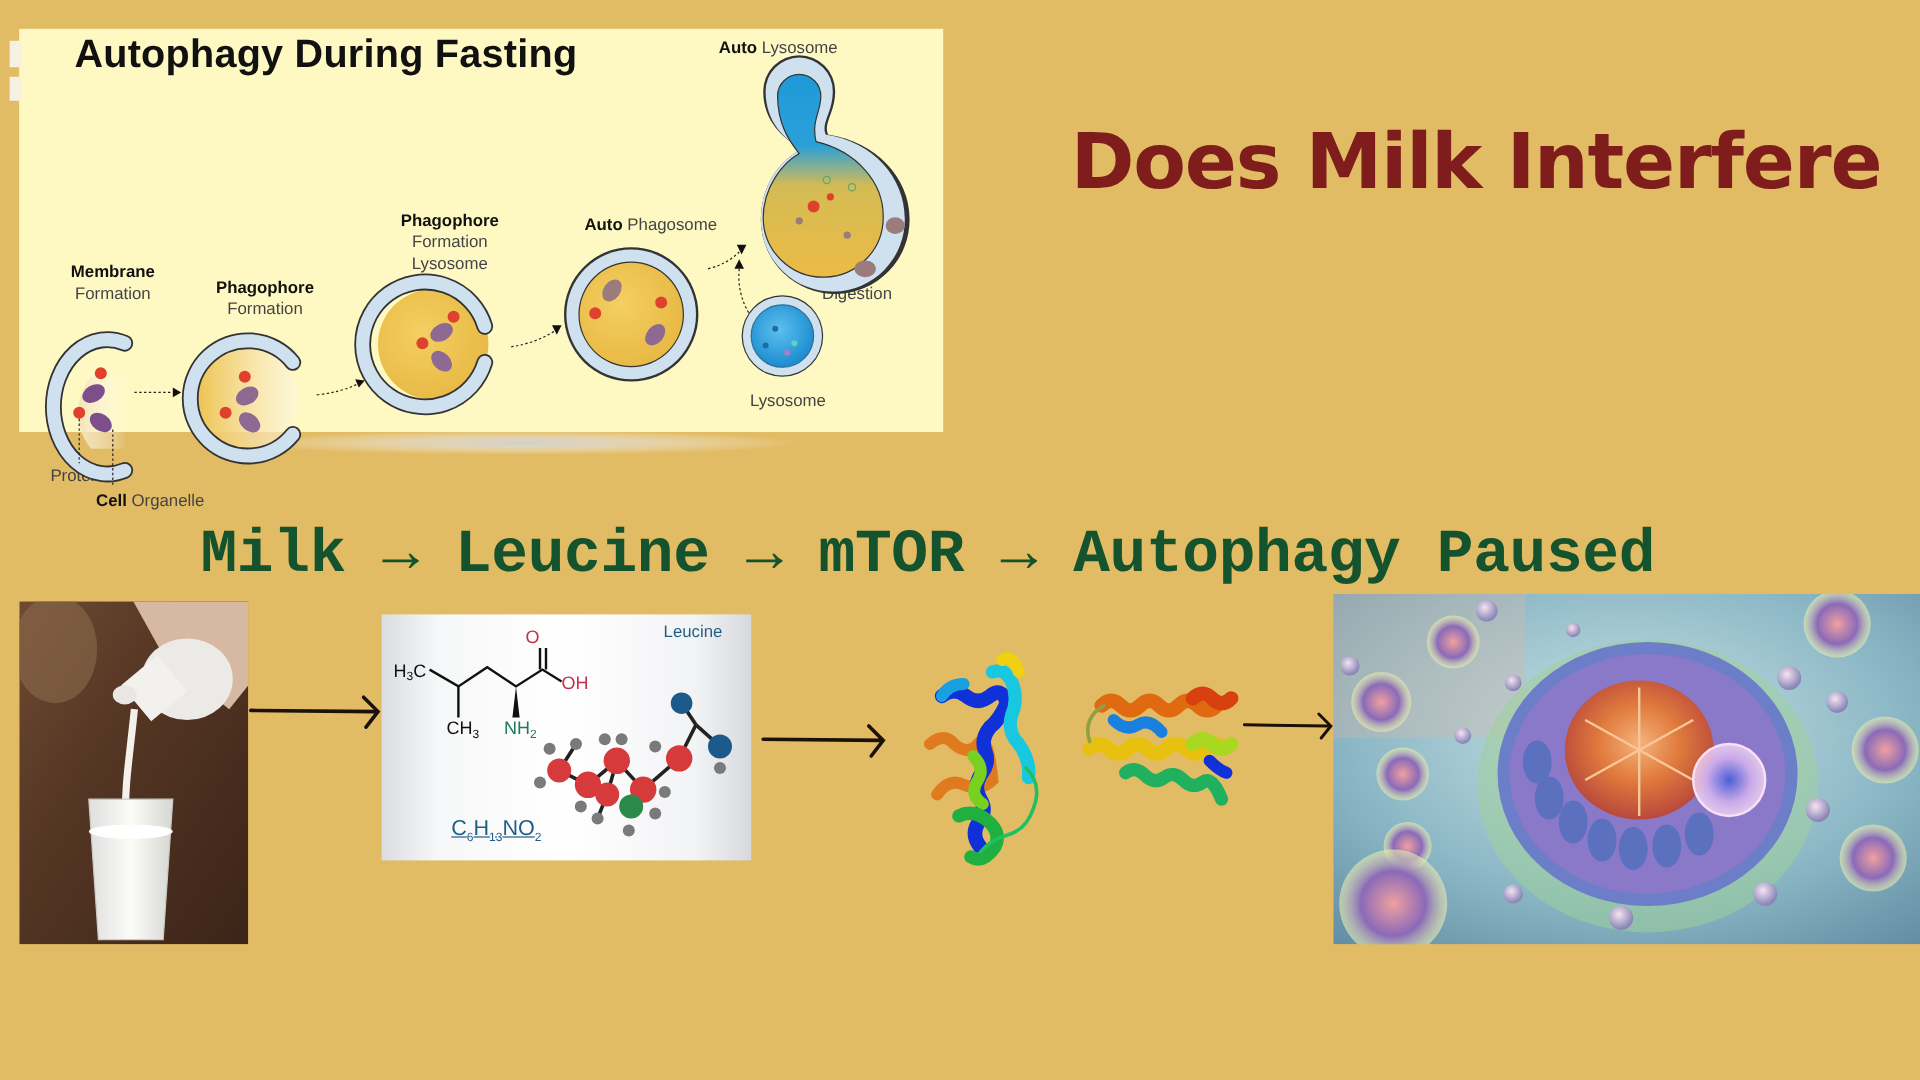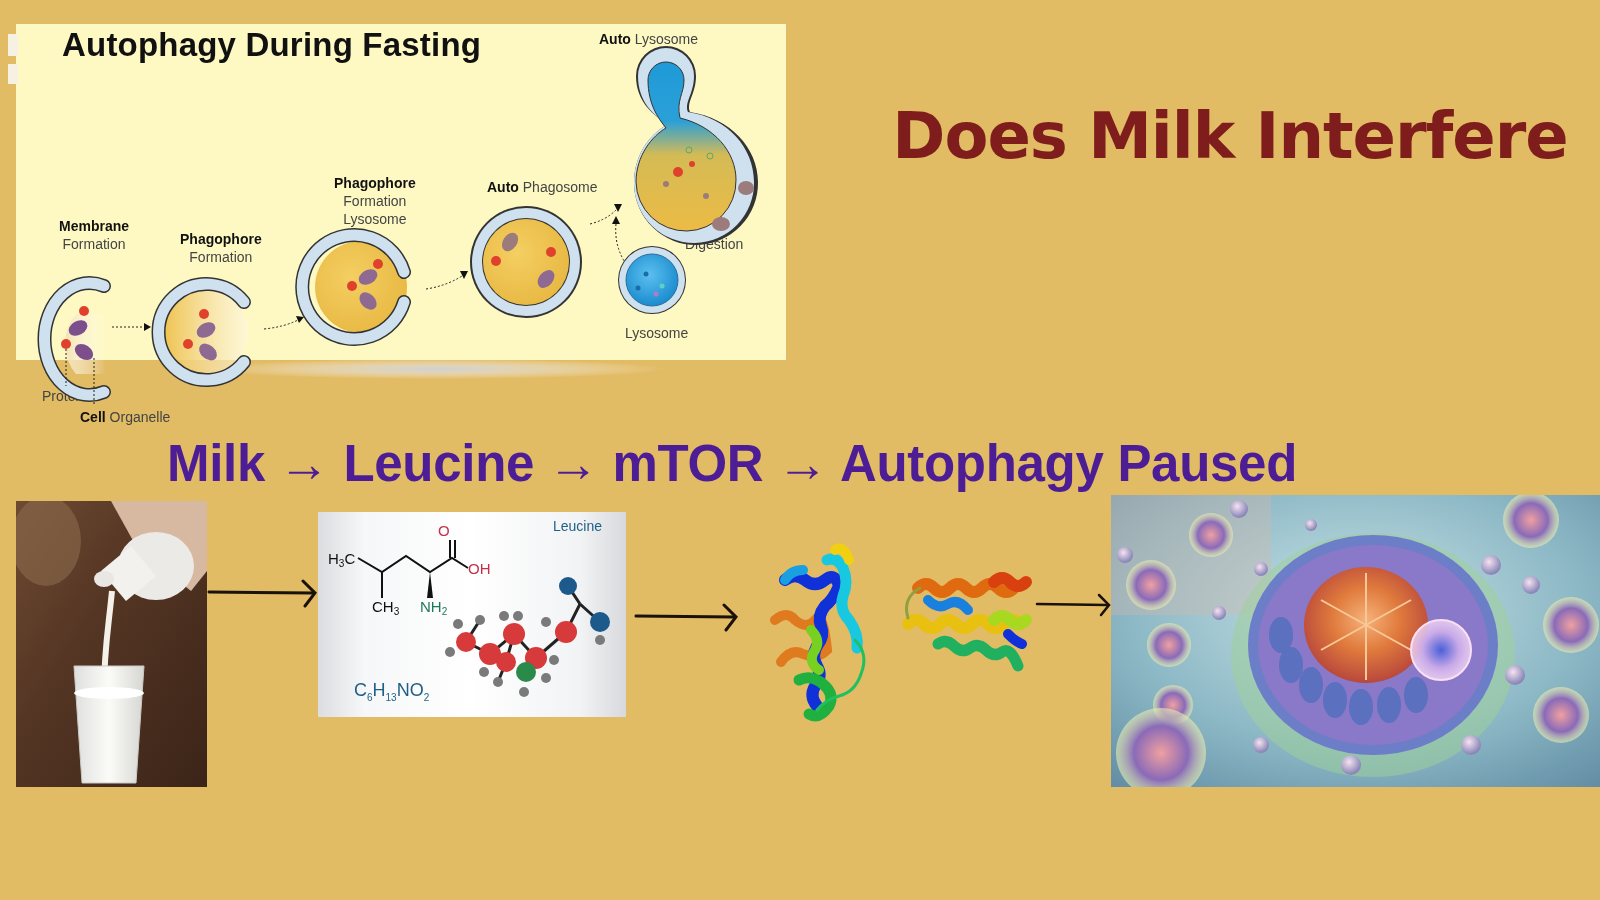--- a/index.html
+++ b/index.html
@@ -7,21 +7,21 @@
   .abs{position:absolute;}
   
   #diagram{left:16px;top:24px;width:770px;height:336px;background:#fef9c3;}
   .notch{position:absolute;left:-8px;width:10px;background:#f7f1e3;}
   .diag-title{position:absolute;left:46px;top:2px;font-family:"Liberation Sans",sans-serif;font-weight:bold;font-size:33px;color:#111;white-space:nowrap;letter-spacing:0.2px;}
   .lbl{position:absolute;font-family:"Liberation Sans",sans-serif;font-size:14px;color:#444;line-height:18px;white-space:nowrap;text-align:center;}
   .lbl .b{font-weight:bold;color:#111;}
   
   #main-title{left:860px;top:88px;width:740px;text-align:center;font-family:"DejaVu Sans",sans-serif;font-weight:bold;font-size:64px;line-height:96px;color:#7f1d1d;letter-spacing:-1px;}
   
-  #flow{left:167px;top:434px;font-family:Liberation Sans, sans-serif;font-weight:bold;font-size:51px;line-height:60px;color:#4c1d95;white-space:nowrap;letter-spacing:-0.3px;}
+  #flow{left:167px;top:434px;font-family:Liberation Mono, monospace;font-weight:bold;font-size:51px;line-height:60px;color:#14532d;white-space:nowrap;letter-spacing:-0.3px;}
   
   #milk{left:16px;top:501px;width:191px;height:286px;overflow:hidden;}
   #leucine{left:318px;top:512px;width:308px;height:205px;background:linear-gradient(90deg,#dcdde0 0%,#f6f7f8 15%,#ffffff 50%,#f2f3f5 85%,#d8d9dc 100%);}
   #cell{left:1111px;top:495px;width:489px;height:292px;overflow:hidden;}
   .arrow{position:absolute;}
 </style>
 </head>
 <body>
 
 <div id="diagram" class="abs">
@@ -266,21 +266,21 @@
       <circle cx="166" cy="160" r="5" fill="#7a7a7a"></circle>
       <circle cx="200" cy="104" r="5" fill="#7a7a7a"></circle>
       <circle cx="186" cy="104" r="5" fill="#7a7a7a"></circle>
       <circle cx="228" cy="166" r="5" fill="#7a7a7a"></circle>
       <circle cx="236" cy="148" r="5" fill="#7a7a7a"></circle>
       <circle cx="206" cy="180" r="5" fill="#7a7a7a"></circle>
       <circle cx="282" cy="128" r="5" fill="#7a7a7a"></circle>
       <circle cx="228" cy="110" r="5" fill="#7a7a7a"></circle>
     </g>
   </svg>
-  <div class="abs" style="left:36px;top:168px;font-family:'Liberation Sans',sans-serif;font-size:18px;color:#1f5f86;">C<sub style="font-size:10px">6</sub>H<sub style="font-size:10px">13</sub>NO<sub style="font-size:10px">2</sub></div>
+  <div class="abs" style="left:58px;top:168px;font-family:'Liberation Sans',sans-serif;font-size:18px;color:#1f5f86;text-decoration:underline;">C<sub style="font-size:10px">6</sub>H<sub style="font-size:10px">13</sub>NO<sub style="font-size:10px">2</sub></div>
 </div>
 
 <svg class="arrow" style="left:634px;top:602px;" width="108" height="30">
   <path d="M2,14 L100,15" stroke="#1a1208" stroke-width="3" fill="none" stroke-linecap="round"></path>
   <path d="M90,3 L102,15 L92,28" stroke="#1a1208" stroke-width="3" fill="none" stroke-linecap="round"></path>
 </svg>
 
 <svg class="abs" style="left:755px;top:540px;" width="130" height="190">
   <g stroke-linecap="round" fill="none">
     <path d="M20,80 q12,-10 20,0 q12,10 20,0 q8,-10 12,30 q-10,10 -24,4 q-12,-6 -22,8" stroke="#e07a1f" stroke-width="10"></path>

